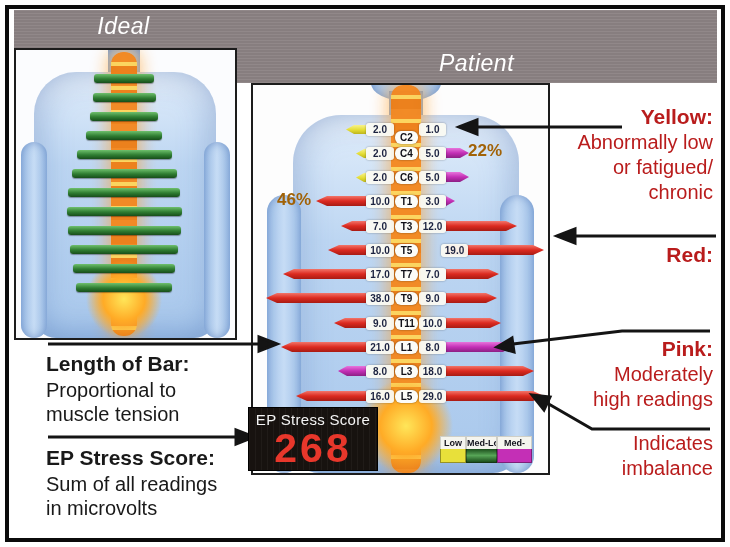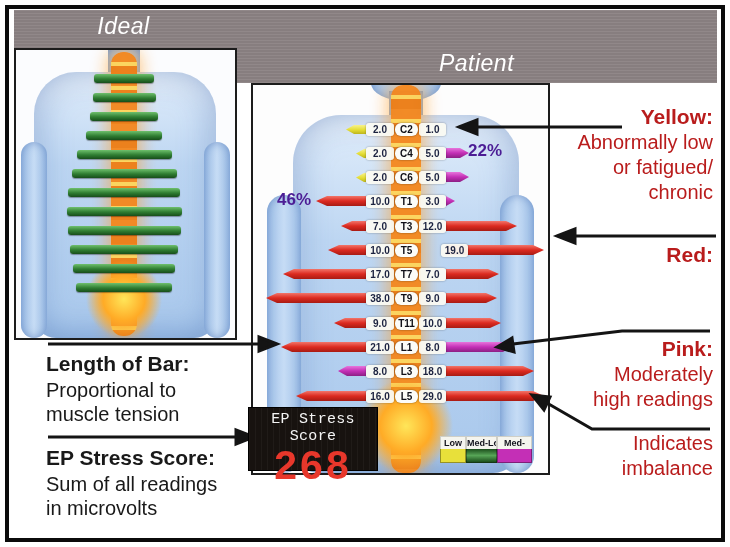--- a/index.html
+++ b/index.html
@@ -39,26 +39,26 @@
   .bar.red-l{background:linear-gradient(180deg,#f2756a,#dc2a20 50%,#a81b13);clip-path:polygon(0 50%,11px 0,100% 0,100% 100%,11px 100%);}
   .bar.red-r{background:linear-gradient(180deg,#f2756a,#dc2a20 50%,#a81b13);clip-path:polygon(0 0,calc(100% - 11px) 0,100% 50%,calc(100% - 11px) 100%,0 100%);}
   .bar.magenta-l{background:linear-gradient(180deg,#e775dc,#c42fb6 50%,#8c1f84);clip-path:polygon(0 50%,9px 0,100% 0,100% 100%,9px 100%);}
   .bar.magenta-r{background:linear-gradient(180deg,#e775dc,#c42fb6 50%,#8c1f84);clip-path:polygon(0 0,calc(100% - 9px) 0,100% 50%,calc(100% - 9px) 100%,0 100%);}
   .bar.yellow-l{height:9px;background:linear-gradient(180deg,#f7f28c,#e4dd33 55%,#bdb51d);clip-path:polygon(0 50%,8px 0,100% 0,100% 100%,8px 100%);}
   .valbox{position:absolute;height:13px;line-height:13px;background:rgba(250,250,242,.95);color:#1c2340;
           font-size:10px;font-weight:bold;text-align:center;border-radius:3px;box-shadow:0 0 2px rgba(0,0,0,.4);}
   .vertbox{position:absolute;height:13px;line-height:13px;background:#fcfcf8;color:#101018;
            font-size:10px;font-weight:bold;text-align:center;border-radius:6px;box-shadow:0 0 2px rgba(0,0,0,.5);}
 
-  .percent{font-size:17px;font-weight:bold;color:#4c1d95;z-index:8;}
+  .percent{font-size:17px;font-weight:bold;color:#a16207;z-index:8;}
 
   
   #ep-box{left:248px;top:407px;width:128px;height:62px;background:#17120f;border:1px solid #000;z-index:9;
           background-image:repeating-linear-gradient(90deg,rgba(255,255,255,.04) 0 1px,transparent 1px 6px);}
-  #ep-box .ep-label{display:block;text-align:center;color:#f4f4f4;font-size:15px;margin-top:3px;letter-spacing:.3px;font-family:Liberation Mono, monospace;}
+  #ep-box .ep-label{display:block;text-align:center;color:#f4f4f4;font-size:15px;margin-top:3px;letter-spacing:.3px;}
   #ep-box .ep-value{display:block;text-align:center;color:#e8372b;font-size:41px;font-weight:bold;letter-spacing:3px;line-height:40px;}
 
   
   #scale{left:440px;top:436px;width:106px;height:27px;display:flex;z-index:9;overflow:hidden;}
   .scale-item{display:flex;flex-direction:column;flex:none;}
   .scale-label{background:#f5f5ef;color:#14141e;font-size:9px;font-weight:bold;text-align:center;height:12px;line-height:12px;
                border:1px solid #cfcfc6;border-bottom:none;white-space:nowrap;overflow:hidden;}
   .scale-swatch{height:13px;border:1px solid rgba(0,0,0,.35);border-top:none;}
 
   
@@ -107,21 +107,21 @@
   <div class="abs limb" style="left:118px;top:-20px;width:70px;height:36px;border-radius:50%;"></div>
   <div class="abs limb" style="left:136px;top:6px;width:34px;height:30px;"></div>
   <div class="abs torso" style="left:40px;top:30px;width:226px;height:358px;border-radius:48px 48px 26px 26px;"></div>
   <div class="abs limb" style="left:14px;top:110px;width:34px;height:278px;border-radius:17px;"></div>
   <div class="abs limb" style="left:247px;top:110px;width:34px;height:278px;border-radius:17px;"></div>
   <div class="abs spinecol" style="left:138px;top:0;width:30px;height:388px;"></div>
   <div class="abs sacrum" style="left:106px;top:294px;width:94px;height:94px;"></div>
   <div class="abs" id="rows-layer" style="left:0;top:0;width:295px;height:388px;">
       <div class="bar yellow-l" style="left: 93px; width: 20px; top: 40px;"></div>
       <div class="valbox" style="left: 113px; width: 28px; top: 38px;">2.0</div>
-      <div class="vertbox" style="left: 142px; width: 23px; top: 38px;">C2</div>
+      <div class="vertbox" style="left: 142px; width: 23px; top: 46px;">C2</div>
       <div class="valbox" style="left: 166px; width: 27px; top: 38px;">1.0</div>
       <div class="bar yellow-l" style="left: 103px; width: 10px; top: 64px;"></div>
       <div class="bar magenta-r" style="left: 193px; width: 23px; top: 63px;"></div>
       <div class="valbox" style="left: 113px; width: 28px; top: 62px;">2.0</div>
       <div class="vertbox" style="left: 142px; width: 23px; top: 62px;">C4</div>
       <div class="valbox" style="left: 166px; width: 27px; top: 62px;">5.0</div>
       <div class="bar yellow-l" style="left: 103px; width: 10px; top: 88px;"></div>
       <div class="bar magenta-r" style="left: 193px; width: 23px; top: 87px;"></div>
       <div class="valbox" style="left: 113px; width: 28px; top: 86px;">2.0</div>
       <div class="vertbox" style="left: 142px; width: 23px; top: 86px;">C6</div>

